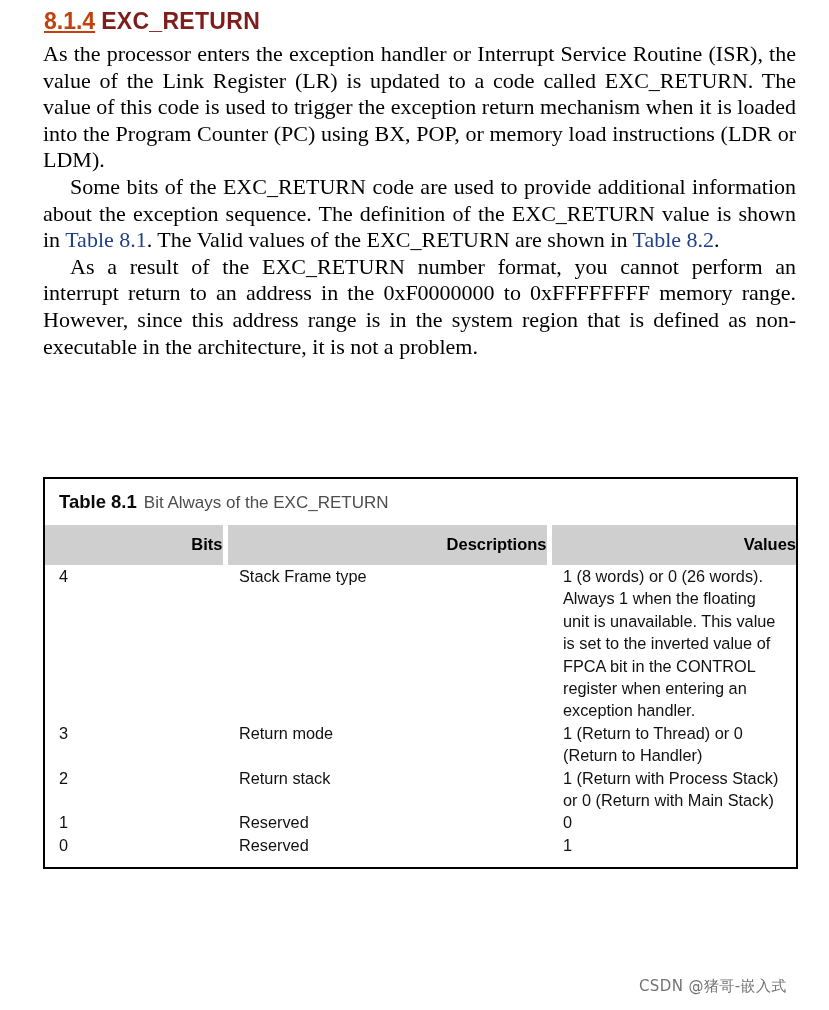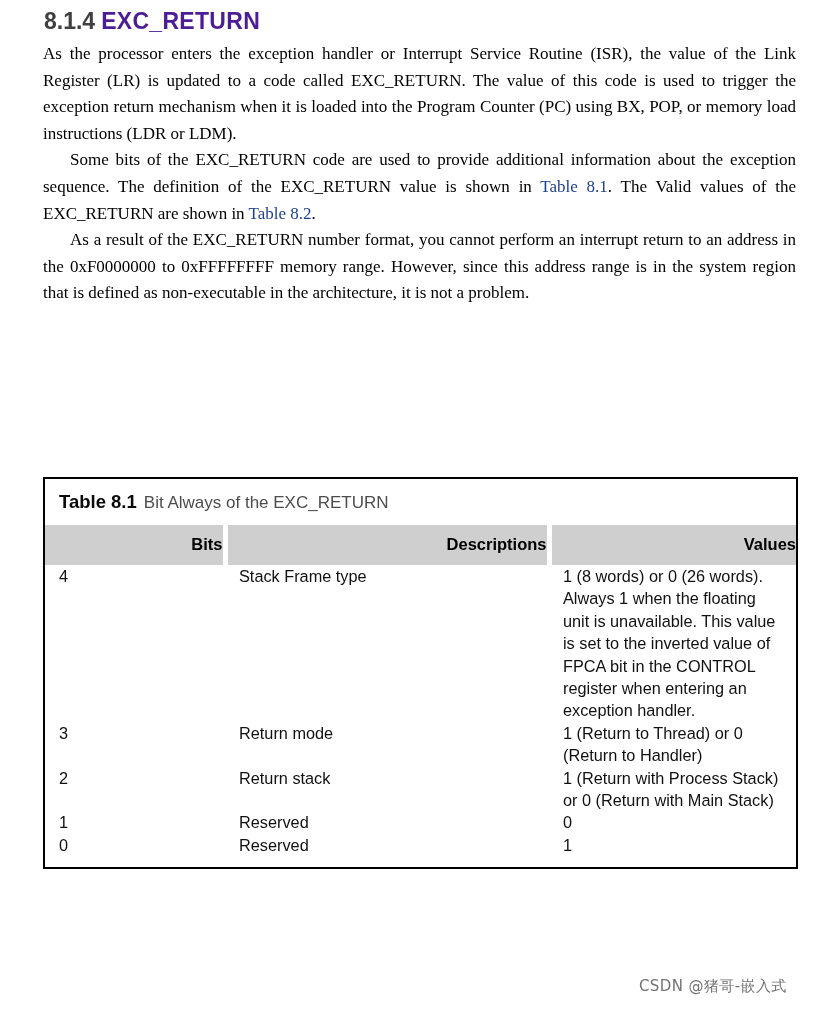--- a/index.html
+++ b/index.html
@@ -21,42 +21,43 @@
     position: absolute;
     left: 44px;
     top: 8px;
     font-family: "Liberation Sans", "DejaVu Sans", sans-serif;
     font-size: 23px;
     font-weight: bold;
     letter-spacing: -0.2px;
     white-space: nowrap;
   }
   .section-heading .sec-num {
-    color: #404040;
+    color: #c2410c;
     font-weight: bold;
     letter-spacing: 0px;
+    text-decoration: underline;
   }
   .section-heading .sec-title {
-    color: #4c1d95;
+    color: #7f1d1d;
     font-weight: bold;
     letter-spacing: 0.3px;
     margin-left: 6px;
   }
 
   
   .body-block {
     position: absolute;
     left: 43px;
     top: 41px;
     width: 753px;
   }
   p.para {
     margin: 0;
     padding: 0;
-    font-size: 17px;
+    font-size: 22px;
     line-height: 26.6px;
     text-align: justify;
     text-justify: inter-word;
     hyphens: manual;
   }
   p.para.indented {
     text-indent: 27px;
   }
   a.xref {
     color: #1d3f8c;

